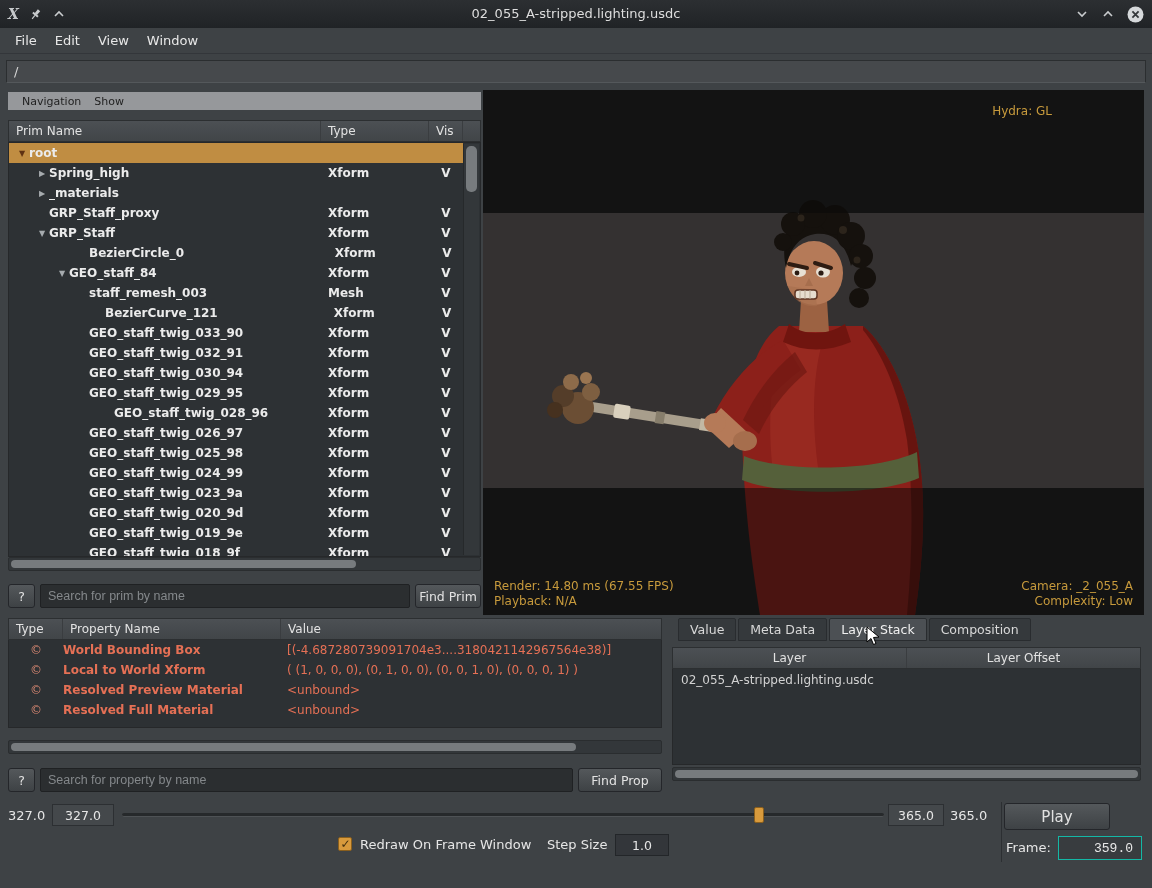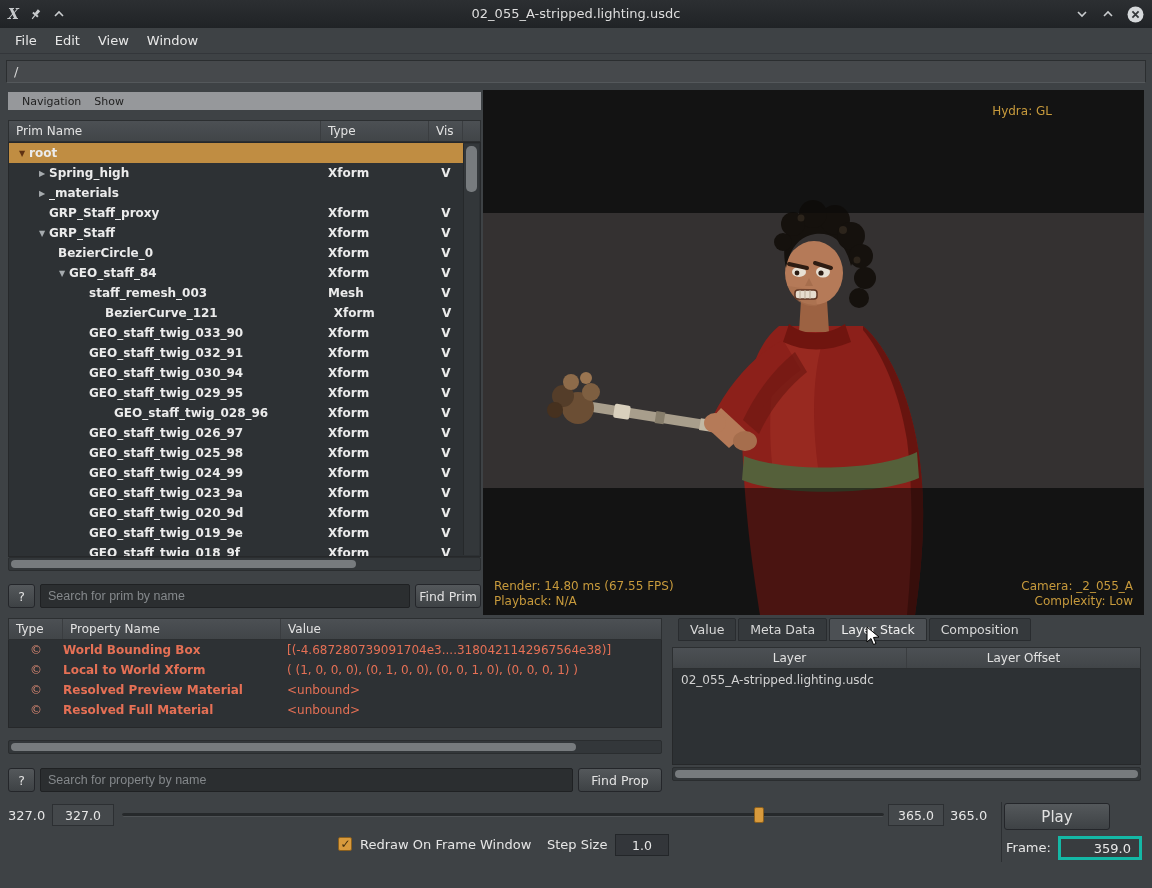--- a/index.html
+++ b/index.html
@@ -134,22 +134,22 @@
                      border:1px solid #1f2123; border-radius:2px; }
   .redraw-checkbox.checked { background:#d89a3c; border-color:#8a5f1d; }
   .redraw-checkbox.checked::after { content:"✓"; position:absolute; left:1.5px; top:-1.5px;
                                     color:#42300f; font-size:12px; font-weight:bold; }
   .redraw-label { left:360px; top:37px; }
   .step-label { left:547px; top:37px; }
   .step-box { position:absolute; left:615px; top:34px; width:54px; height:22px; background:#33363a;
               border:1px solid #232629; color:#e6e6e6; display:flex; align-items:center; justify-content:center; font-size:12.5px; }
   .frame-label { left:1006px; top:40px; }
   .frame-box { position:absolute; left:1058px; top:36px; width:84px; height:24px; background:#383c3f;
-               border:3px solid #14b8a6; color:#e8e8e8; display:flex; align-items:center;
-               justify-content:flex-end; padding-right:8px; font-size:13px; }
+               border:1px solid #14b8a6; color:#e8e8e8; display:flex; align-items:center;
+               justify-content:flex-end; padding-right:8px; font-size:13px;font-family:Liberation Mono, monospace; }
 </style>
 </head>
 <body>
 
 <div id="app">
 
   <div class="titlebar">
     <div class="tb-title">02_055_A-stripped.lighting.usdc</div>
     <div class="tb-left">
       <span class="tb-logo">X</span>
@@ -248,21 +248,21 @@
   </div>
           <div class="tree-row">
     <div class="c-name" style="padding-left: 26px;">
               <span class="arrow">▼</span>
               <span class="label">GRP_Staff</span>
             </div>
     <div class="c-type">Xform</div>
     <div class="c-vis">V</div>
   </div>
           <div class="tree-row">
-    <div class="c-name" style="padding-left: 35px;">
+    <div class="c-name" style="padding-left: 46px; margin-left: 20px;">
               <span class="arrow"></span>
               <span class="label">BezierCircle_0</span>
             </div>
     <div class="c-type">Xform</div>
     <div class="c-vis">V</div>
   </div>
           <div class="tree-row">
     <div class="c-name" style="padding-left: 46px;">
               <span class="arrow">▼</span>
               <span class="label">GEO_staff_84</span>

